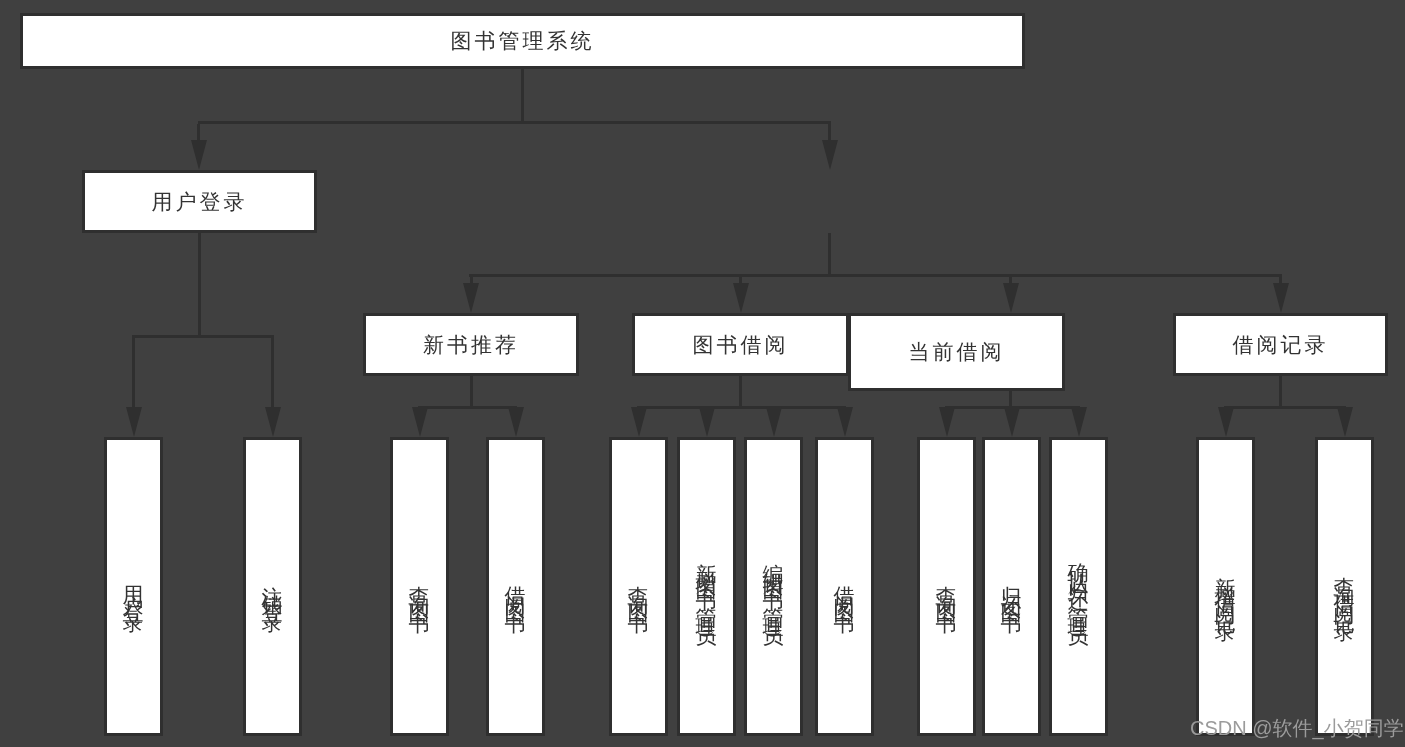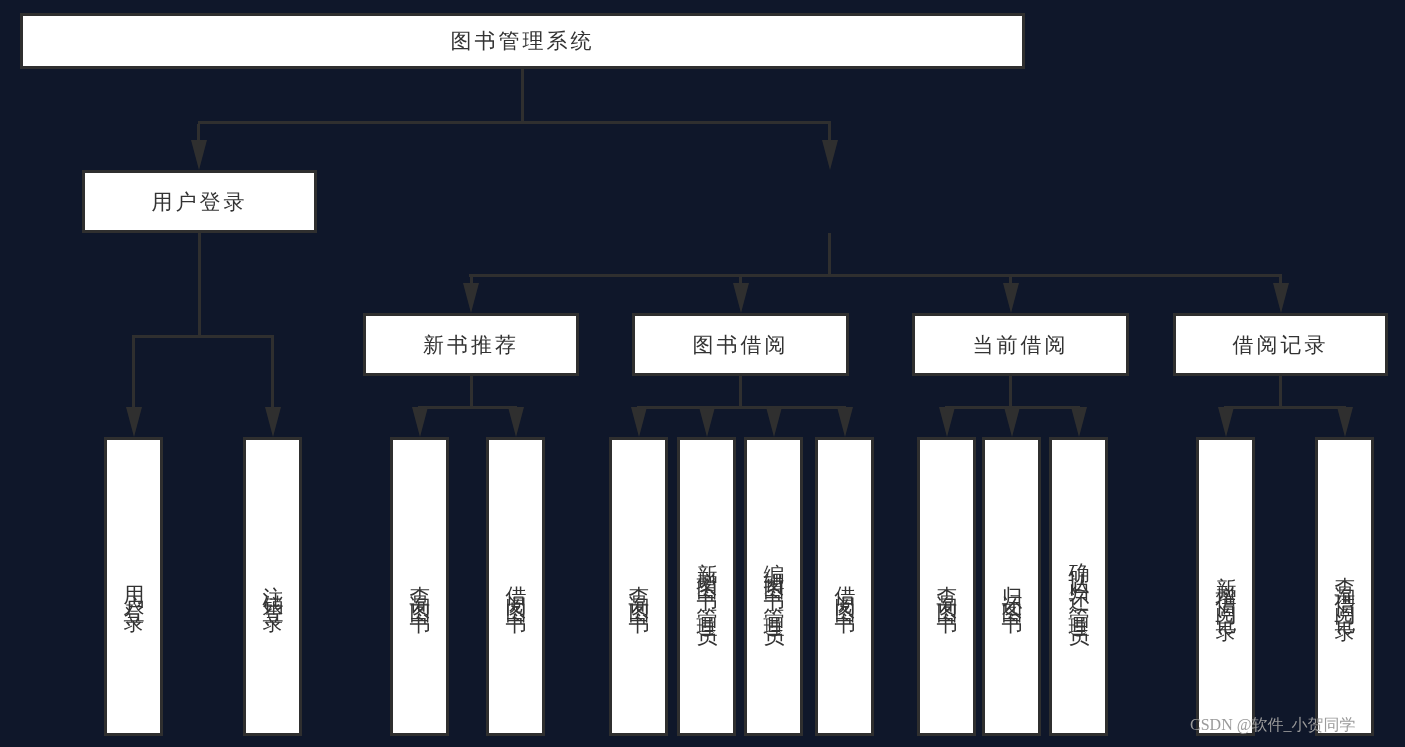--- a/index.html
+++ b/index.html
@@ -1,38 +1,38 @@
 <!DOCTYPE html>
 <html><head>
 <meta charset="utf-8">
 <style>
   html,body{margin:0;padding:0;background:#ffffff;}
   .canvas{
-    position:relative;width:1405px;height:747px;background:#0f172a;overflow:hidden;
-    font-family:Liberation Serif, serif;color:#333333;
+    position:relative;width:1405px;height:747px;background:#404040;overflow:hidden;
+    font-family:Liberation Sans, sans-serif;color:#333333;
   }
   .node{
     position:absolute;box-sizing:border-box;border:3px solid #2f2f2f;background:#ffffff;
     display:flex;align-items:center;justify-content:center;
   }
   .hlabel{font-size:21px;letter-spacing:3px;color:#333333;white-space:nowrap;}
   .leaf-label{
     writing-mode:vertical-rl;text-orientation:mixed;
     font-size:21px;letter-spacing:9px;color:#333333;line-height:1;
   }
   .vline{position:absolute;width:3px;background:#2f2f2f;}
   .hline{position:absolute;height:3px;background:#2f2f2f;}
   .arrow{
     position:absolute;width:0;height:0;
     border-left:8px solid transparent;border-right:8px solid transparent;
     border-top:30px solid #2f2f2f;
   }
   .watermark{
     position:absolute;left:1190px;top:715px;z-index:5;
-    font-size:16px;color:#9b9b9b;white-space:nowrap;
+    font-size:20px;color:#9b9b9b;white-space:nowrap;
   }
 </style>
 </head>
 <body>
 
 <div class="canvas">
 
   <div class="vline" style="left:521px;top:69px;height:54px"></div>
   <div class="hline" style="left:198px;top:121px;width:633px"></div>
   <div class="vline" style="left:197px;top:124px;height:18px"></div>
@@ -88,21 +88,21 @@
   <div class="node" style="left:82px;top:170px;width:235px;height:63px">
     <span class="hlabel">用户登录</span>
   </div>
 
   <div class="node" style="left:363px;top:313px;width:216px;height:63px">
     <span class="hlabel">新书推荐</span>
   </div>
   <div class="node" style="left:632px;top:313px;width:217px;height:63px">
     <span class="hlabel">图书借阅</span>
   </div>
-  <div class="node" style="left:912px;top:313px;width:217px;height:63px">
+  <div class="node" style="left:848px;top:313px;width:217px;height:78px">
     <span class="hlabel">当前借阅</span>
   </div>
   <div class="node" style="left:1173px;top:313px;width:215px;height:63px">
     <span class="hlabel">借阅记录</span>
   </div>
 
   <div class="node" style="left:104px;top:437px;width:59px;height:299px">
     <span class="leaf-label">用户登录</span>
   </div>
   <div class="node" style="left:243px;top:437px;width:59px;height:299px">

